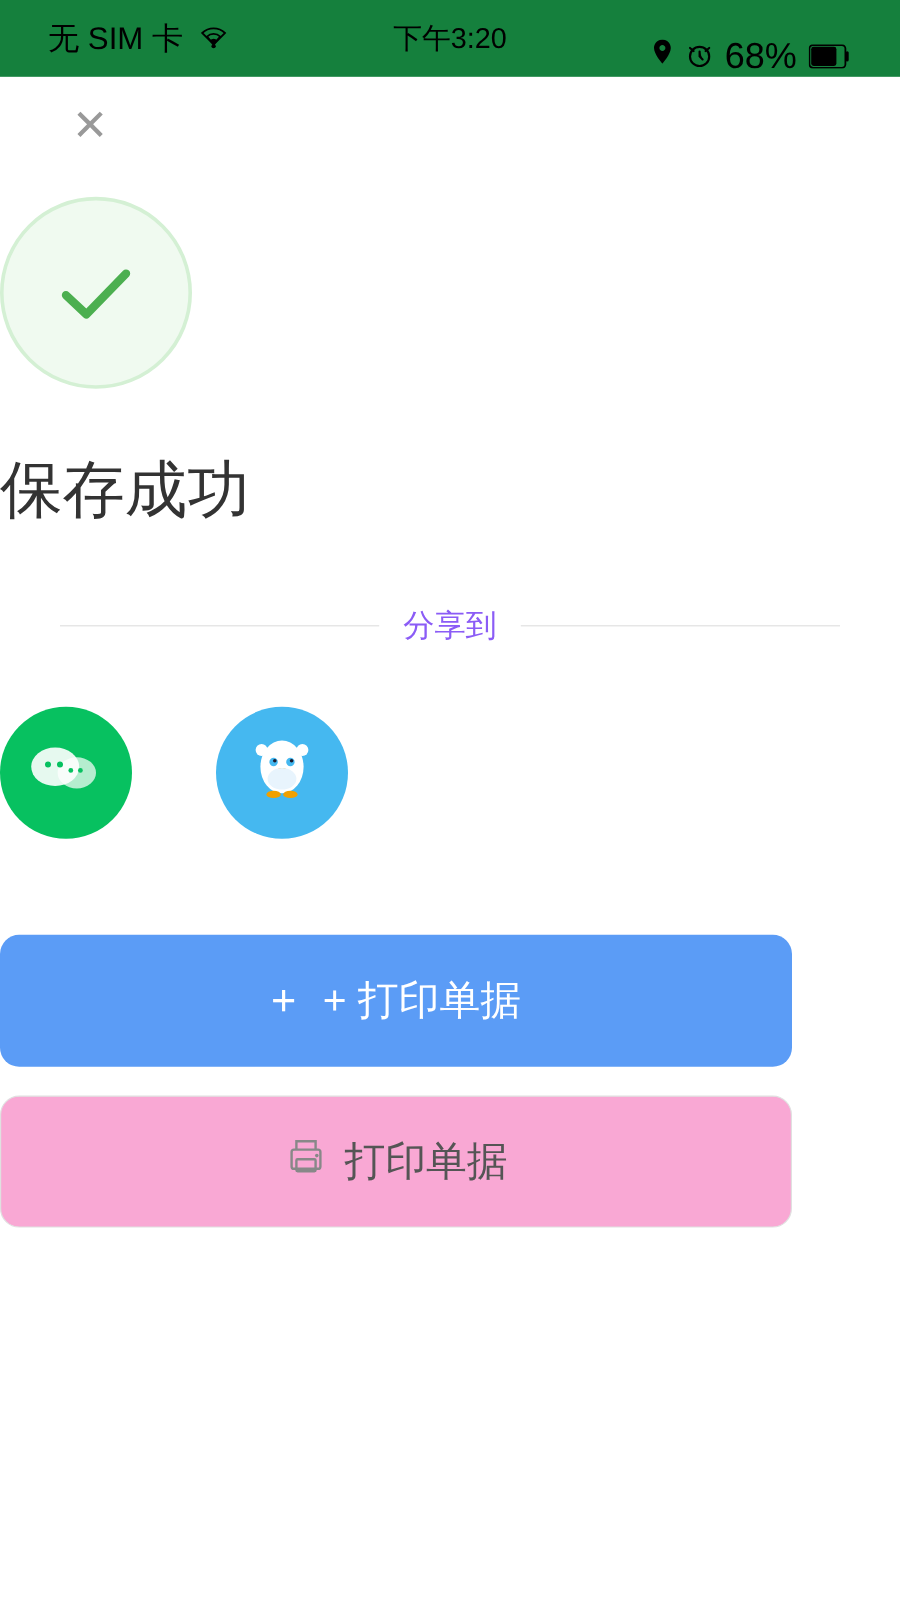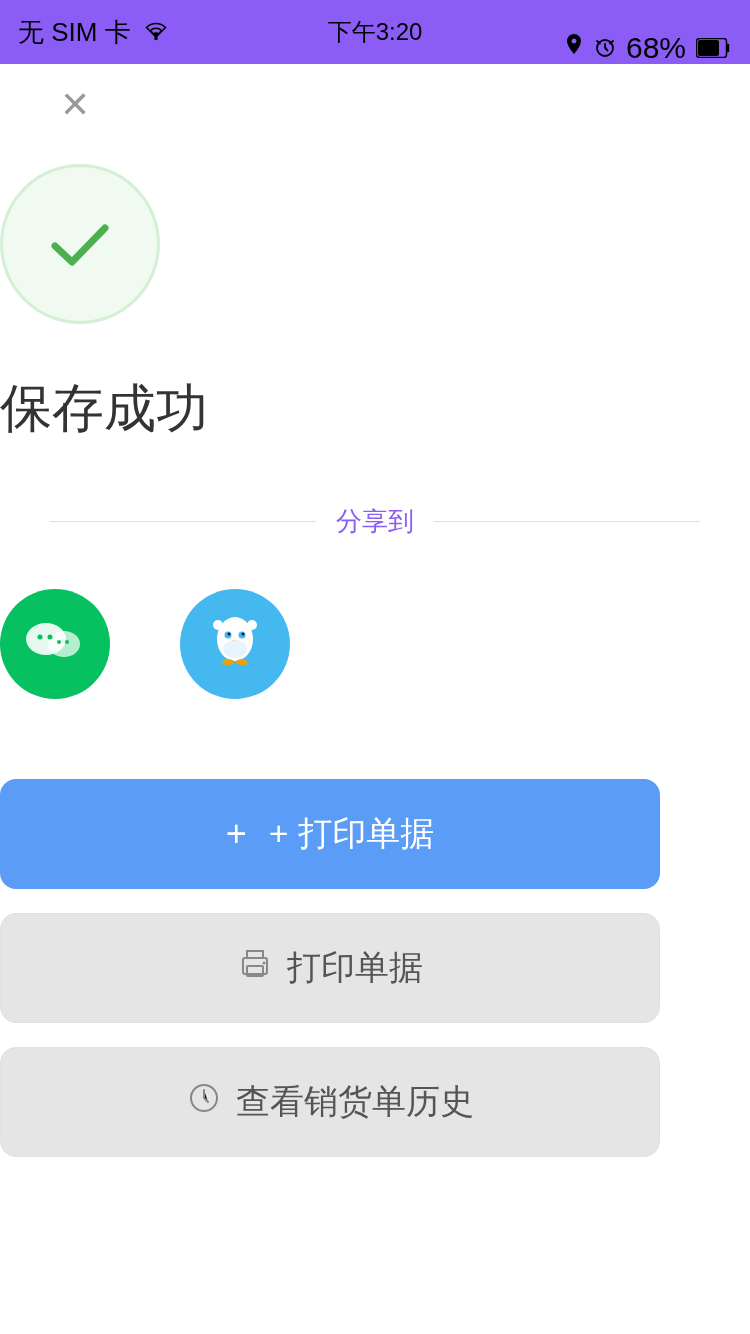--- a/index.html
+++ b/index.html
@@ -18,22 +18,22 @@
       position: relative;
     }
 
     
     .status-bar {
       width: 100%;
       height: 64px;
       display: flex;
       align-items: center;
       justify-content: space-between;
-      padding: 0 18px;
-      background: #8b5cf6;
+      padding: 0 40px;
+      background: #15803d;
     }
 
     .status-left {
       display: flex;
       align-items: center;
       gap: 10px;
       font-size: 26px;
       color: #000;
       font-weight: 400;
     }
@@ -184,21 +184,21 @@
       gap: 14px;
       cursor: pointer;
       font-size: 34px;
       color: #ffffff;
       font-family: -apple-system, "PingFang SC", sans-serif;
     }
 
     .btn-secondary {
       width: 100%;
       height: 110px;
-      background: #e5e5e5;
+      background: #f9a8d4;
       border-radius: 16px;
       border: 1px solid #e0e0e0;
       display: flex;
       align-items: center;
       justify-content: center;
       gap: 14px;
       cursor: pointer;
       font-size: 34px;
       color: #555;
       font-family: -apple-system, "PingFang SC", sans-serif;
@@ -322,25 +322,16 @@
         <svg width="36" height="36" viewBox="0 0 36 36">
           <rect x="6" y="12" width="24" height="16" rx="2" fill="none" stroke="#888" stroke-width="2"></rect>
           <rect x="10" y="20" width="16" height="10" rx="1" fill="none" stroke="#888" stroke-width="2"></rect>
           <path d="M10 12V5h16v7" fill="none" stroke="#888" stroke-width="2"></path>
           <circle cx="27" cy="17" r="1.5" fill="#888"></circle>
         </svg>
       </span>
       <span>打印单据</span>
     </button>
 
-    <button class="btn-secondary">
-      <span>
-        <svg width="36" height="36" viewBox="0 0 36 36">
-          <circle cx="18" cy="18" r="13" fill="none" stroke="#888" stroke-width="2"></circle>
-          <path d="M18 10v8l4 4" stroke="#888" stroke-width="2" stroke-linecap="round" stroke-linejoin="round"></path>
-        </svg>
-      </span>
-      <span>查看销货单历史</span>
-    </button>
 
   </div>
 
 </div>
 
 </body></html>

